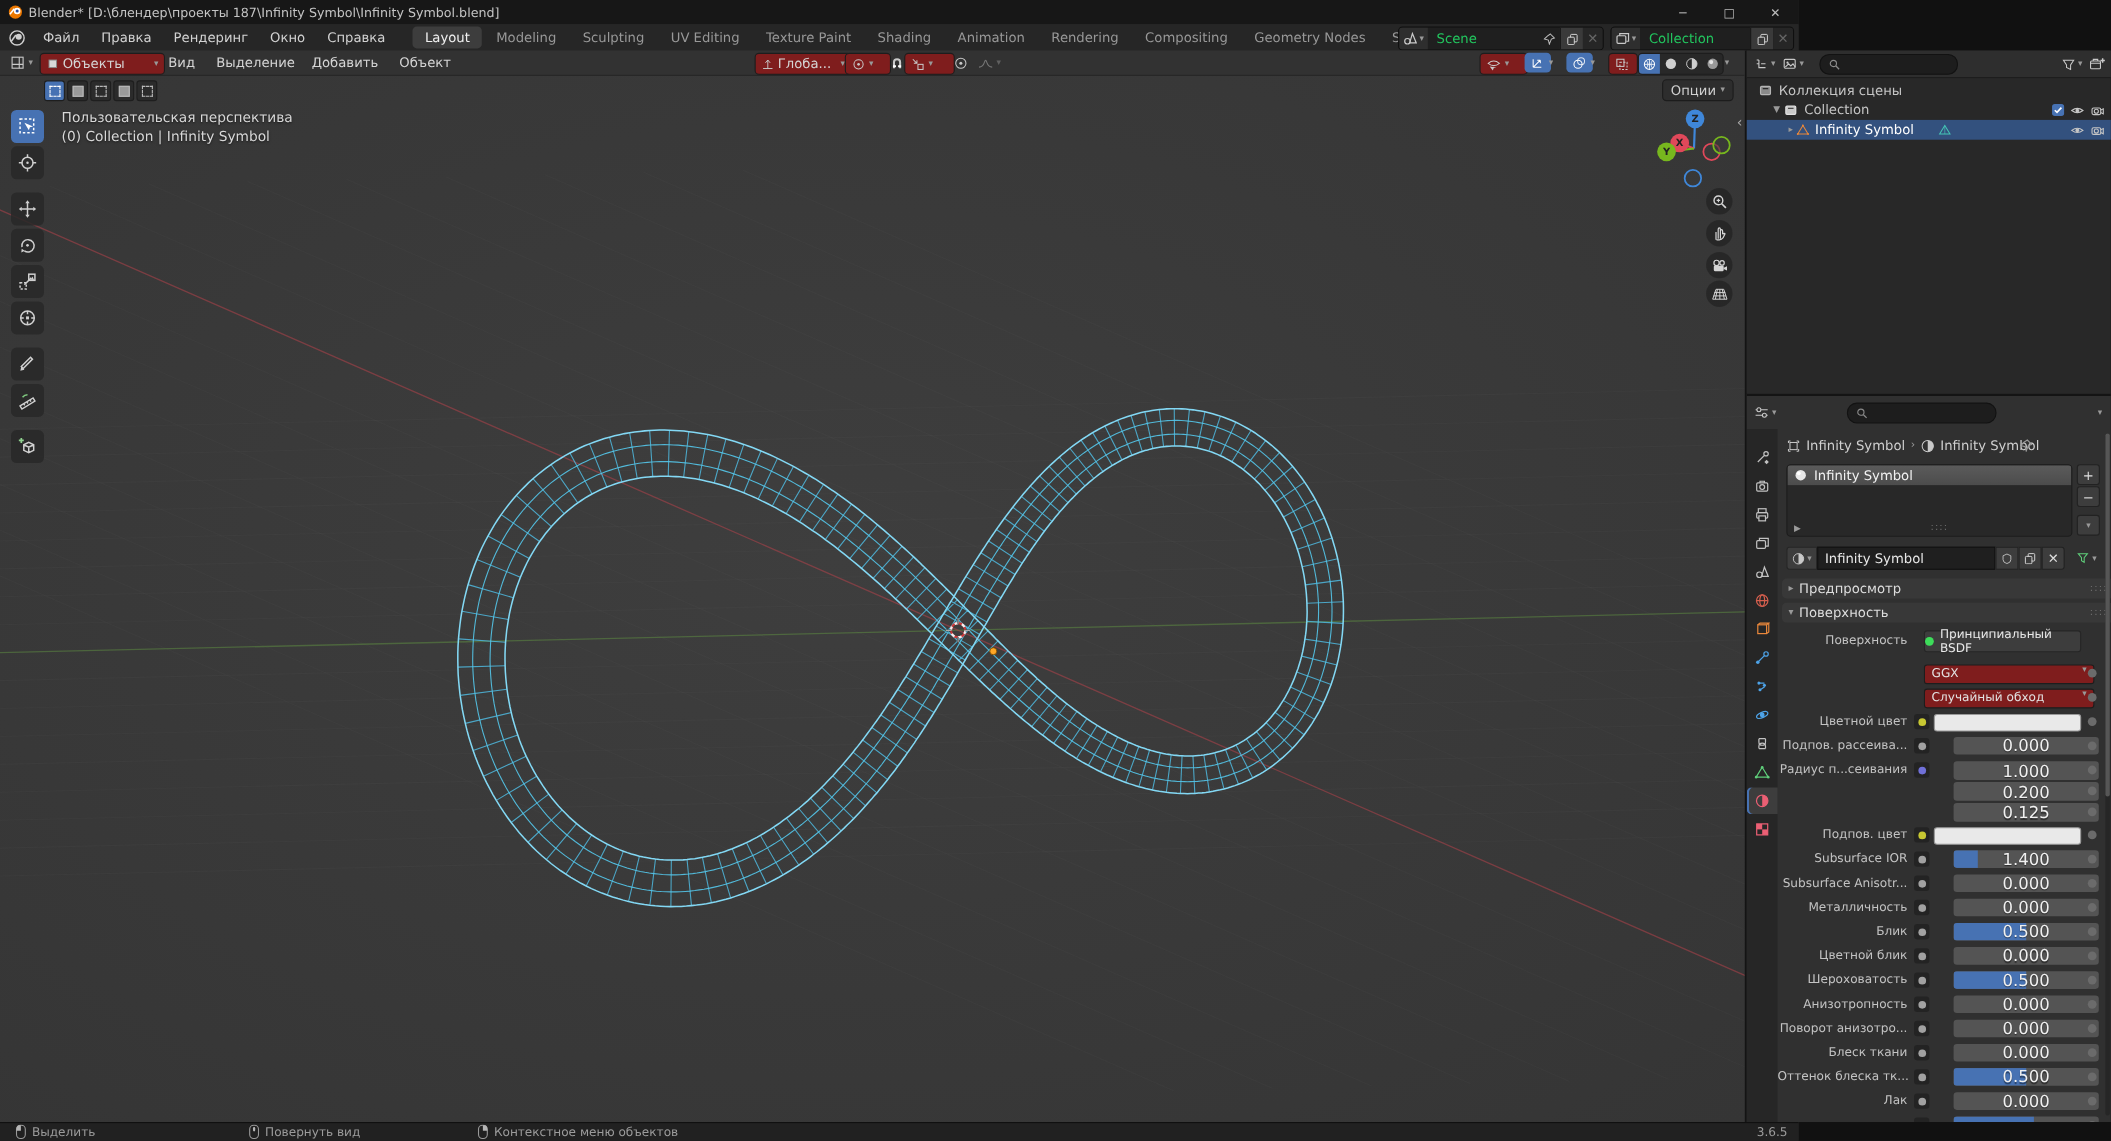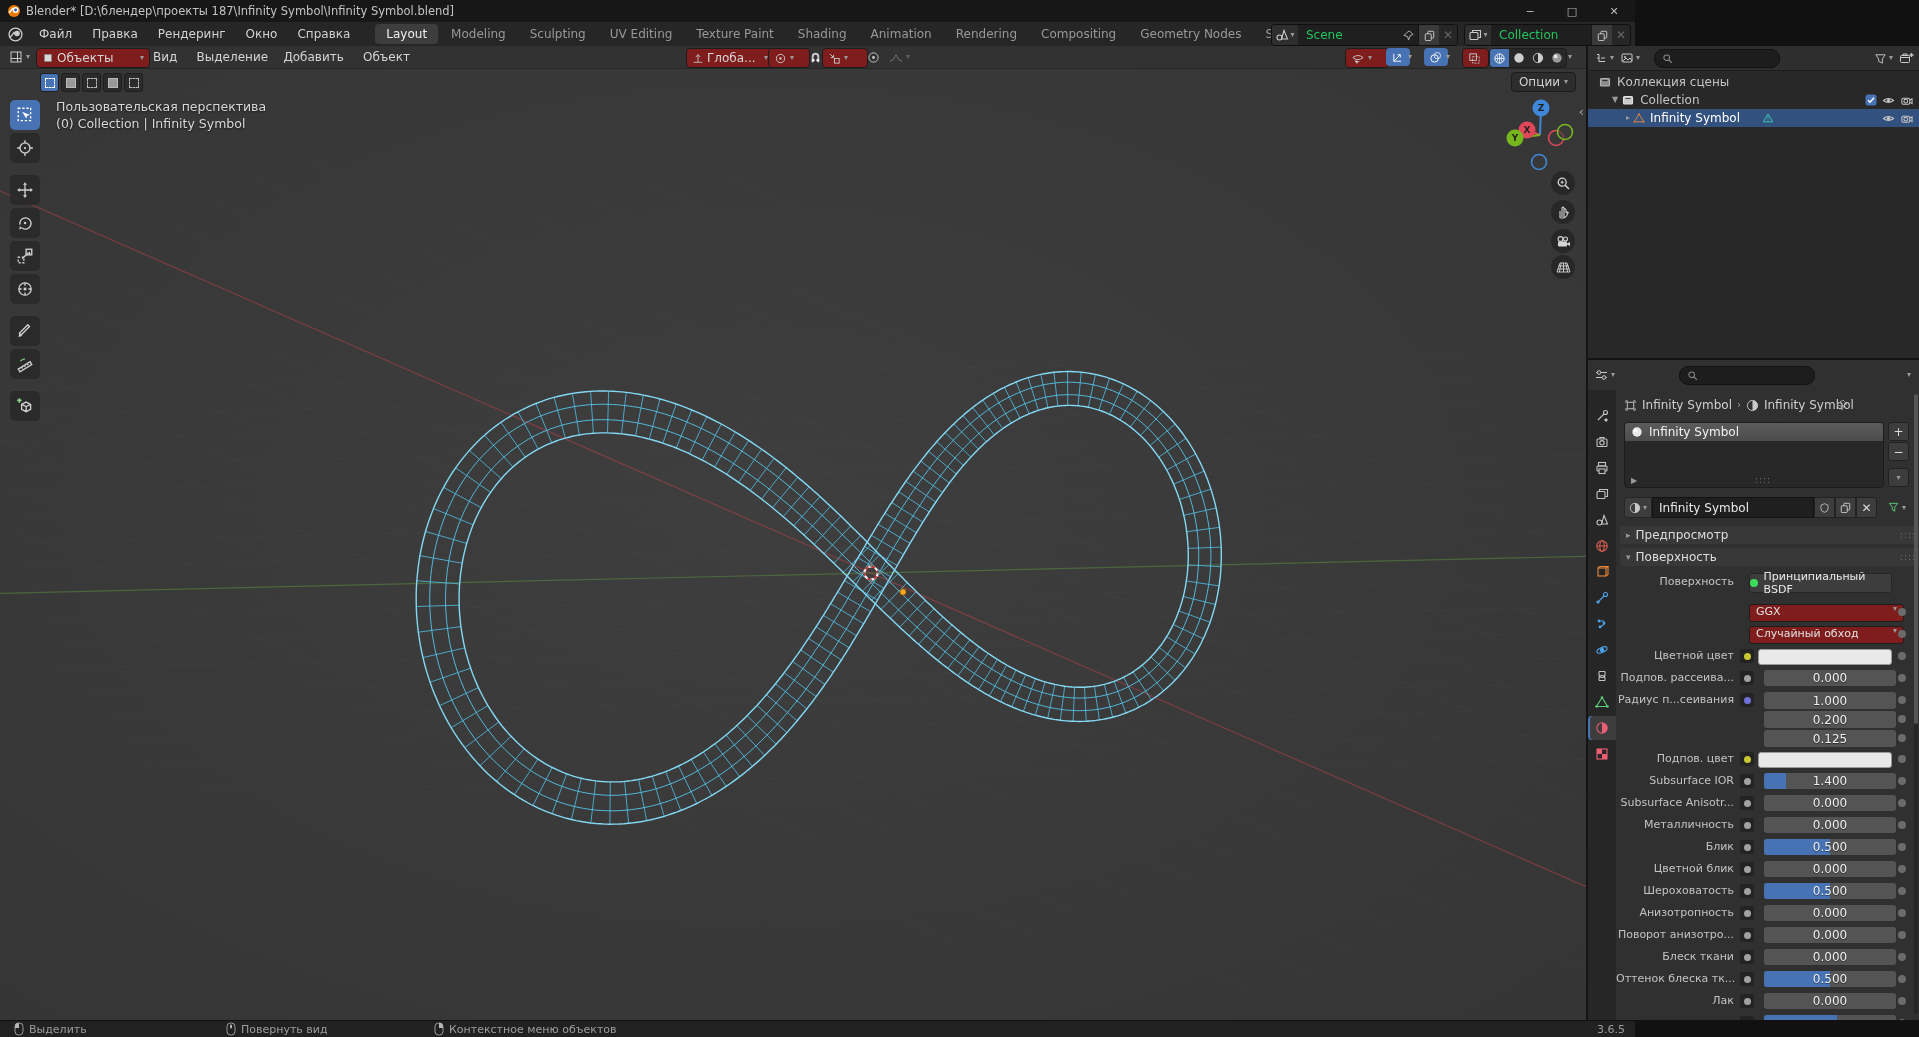--- a/index.html
+++ b/index.html
@@ -65,21 +65,21 @@
   .slot-row{height:18px;display:flex;align-items:center;gap:6px;padding:0 6px;background:linear-gradient(#5b5b5b,#4c4c4c);color:#f2f2f2}
   .slot-foot{position:absolute;left:0;bottom:0;width:100%;height:14px;display:flex;align-items:center;justify-content:space-between;padding:0 6px;color:#888;font-size:9px}
   .sidebtn{position:absolute;width:19px;height:17px;background:#3d3d3d;border:1px solid #222;border-radius:3px;display:flex;align-items:center;justify-content:center;color:#ddd;font-size:12px}
   #datablock{position:absolute;left:8px;top:108px;height:19px;display:flex;align-items:center}
   .panel-hdr{position:absolute;left:4px;width:290px;height:18px;background:#383838;border-radius:4px;display:flex;align-items:center;gap:5px;padding:0 6px;color:#dedede}
   .grip{margin-left:auto;color:#6f6f6f;font-size:9px;letter-spacing:1px}
   .prow{position:absolute;left:0;width:298px;height:20px}
   .prow .plabel{position:absolute;left:0;top:3px;width:118px;text-align:right;color:#c3c3c3;font-size:11px;white-space:nowrap}
   .socket{position:absolute;left:124px;top:3px;width:14px;height:14px;background:#232323;border-radius:3px;display:flex;align-items:center;justify-content:center}
   .socket i{display:block;width:7px;height:7px;border-radius:50%}
-  .pfield{position:absolute;left:148px;top:2px;width:132px;height:16px;background:#545454;border-radius:3px;overflow:hidden;display:flex;align-items:center;justify-content:center;color:#f0f0f0;font-size:12px;text-shadow:0 1px 1px rgba(0,0,0,.5)}
+  .pfield{position:absolute;left:160px;top:2px;width:132px;height:16px;background:#545454;border-radius:3px;overflow:hidden;display:flex;align-items:center;justify-content:center;color:#f0f0f0;font-size:15px;text-shadow:0 1px 1px rgba(0,0,0,.5)}
   .pfill{position:absolute;left:0;top:0;bottom:0;background:#4772b3}
   .ptext{position:relative}
   .pdrop{position:absolute;left:133px;top:2px;width:141px;height:16px;background:#7f1d1d;border:1px solid #1d1d1d;border-radius:3px;display:flex;align-items:flex-start;padding:0 6px;color:#e2e2e2;font-size:11px}
   .pbutton{position:absolute;left:133px;top:1px;width:141px;height:18px;background:#3d3d3d;border:1px solid #262626;border-radius:3px;display:flex;align-items:center;gap:6px;justify-content:center;color:#e8e8e8;font-size:11px}
   .deco{position:absolute;left:282px;top:6px;width:8px;height:8px;border-radius:50%;background:#6b6b6b}
   .cswatch{position:absolute;left:142px;top:3px;width:132px;height:14px;background:#e9e9e9;border-radius:3px;border:1px solid #999}
   #prop-scroll{position:absolute;right:1px;top:34px;width:4px;height:620px;background:#262626;border-radius:2px}
   #prop-thumb{position:absolute;right:1px;top:34px;width:4px;height:330px;background:#565656;border-radius:2px}
   
   #statusbar{position:absolute;left:0;top:1020px;width:100%;height:17px;background:#212121;border-top:1px solid #101010;display:flex;align-items:center;color:#9c9c9c;font-size:11px}

